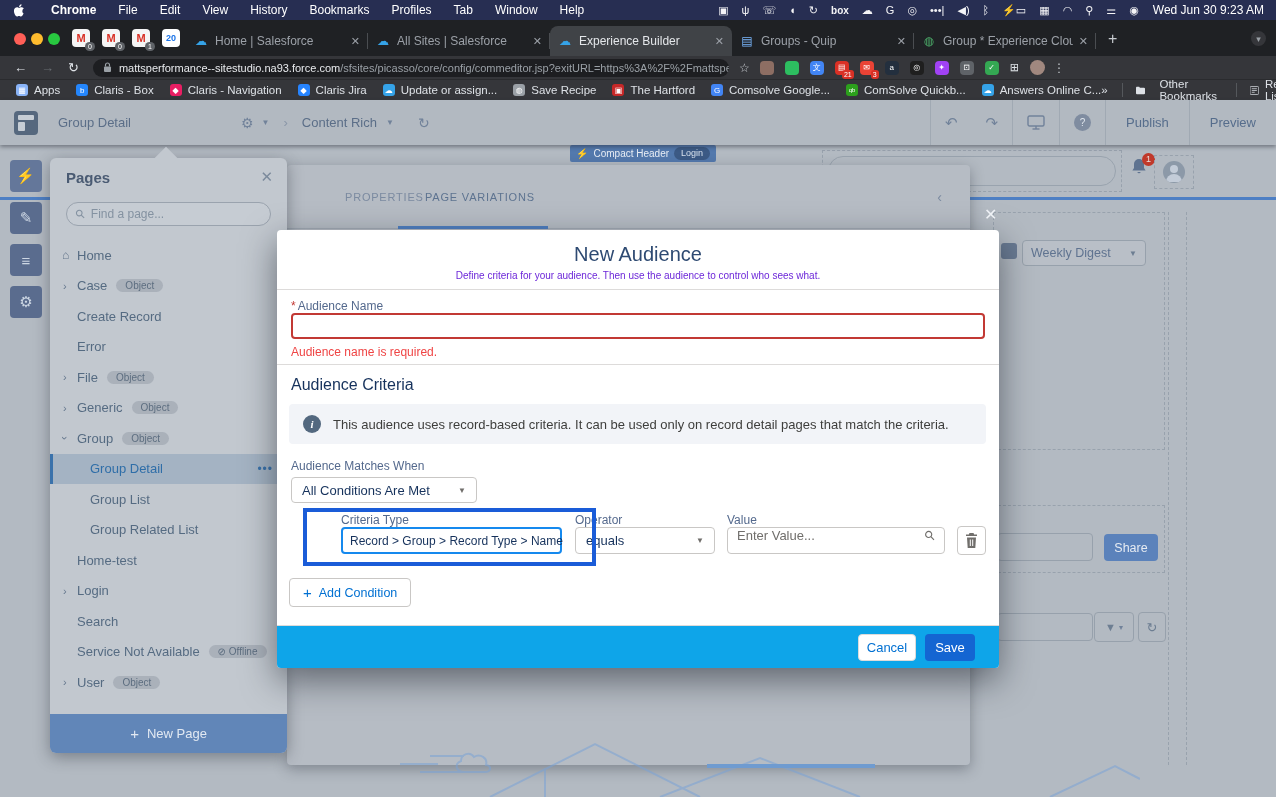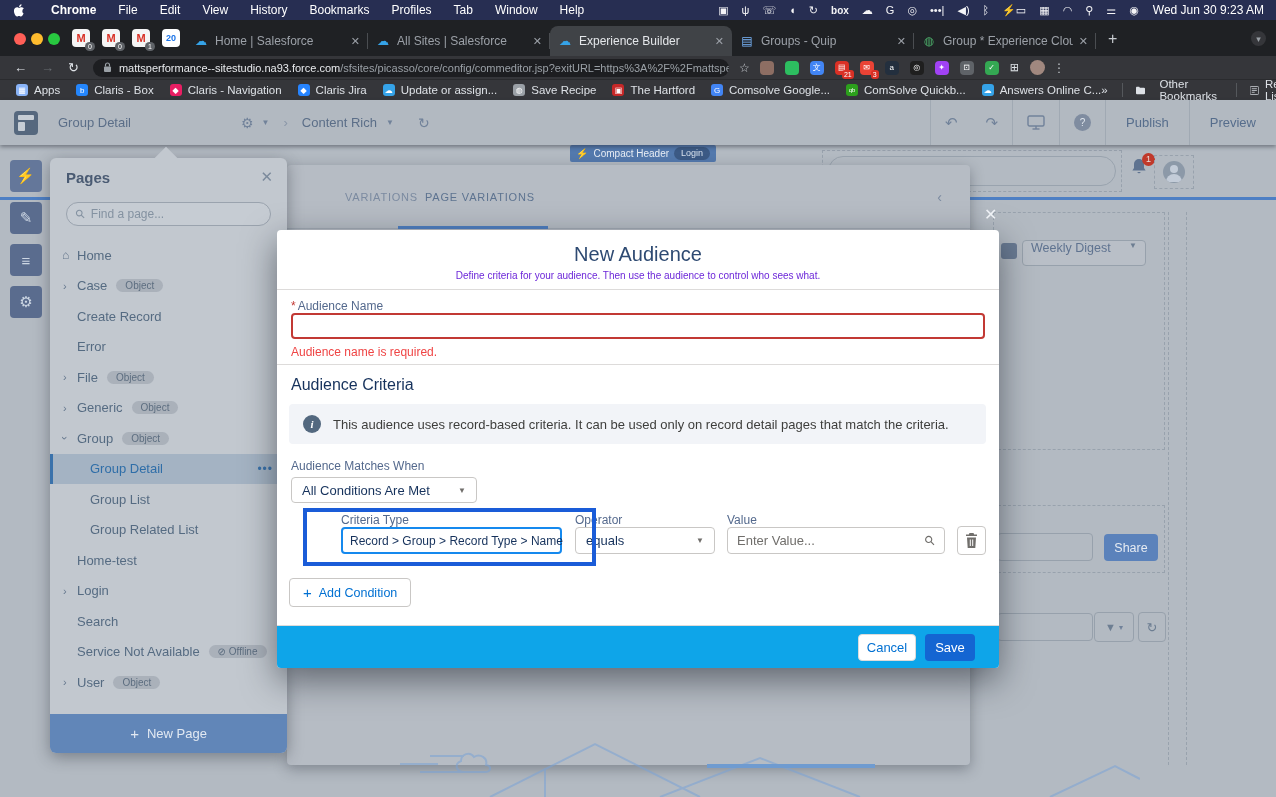--- a/index.html
+++ b/index.html
@@ -95,21 +95,21 @@
   #vchevron{position:absolute;right:28px;top:24px;color:#7b8aa0;font-size:14px;}
   #vdesc{position:absolute;left:19px;top:73px;width:560px;font-size:12.5px;color:#6e7e93;line-height:17px;}
   #vsortbtn{position:absolute;left:496px;top:70px;width:26px;height:26px;border:1px solid #8b98a8;border-radius:4px;
     color:#5a80b5;font-size:12px;display:flex;align-items:center;justify-content:center;}
   #vnewbtn{position:absolute;left:530px;top:68px;width:142px;height:30px;border:1px solid #8b98a8;border-radius:4px;
     color:#5a80b5;font-size:12px;display:flex;align-items:center;justify-content:center;gap:6px;white-space:nowrap;}
 
   
   #wd-check{position:absolute;left:1001px;top:98px;width:16px;height:16px;background:#6a7b93;border-radius:3px;}
   #wd-select{position:absolute;left:1022px;top:95px;width:124px;height:26px;border:1px solid #97a1ac;border-radius:4px;
-    background:#b9bfc7;color:#5f7390;font-size:12.5px;display:flex;align-items:flex-start;padding:0 8px;}
+    background:#b9bfc7;color:#5f7390;font-size:12.5px;display:flex;align-items:center;padding:0 8px;}
   #wd-select .caret{margin-left:auto;color:#6d7e92;}
   #share-input{position:absolute;left:997px;top:388px;width:96px;height:28px;border:1px solid #97a1ac;border-radius:4px;}
   #share-btn{position:absolute;left:1104px;top:389px;width:54px;height:27px;background:#5b82bb;border-radius:4px;
     color:#e6ebf2;font-size:12.5px;display:flex;align-items:center;justify-content:center;}
   #flt-input{position:absolute;left:997px;top:468px;width:96px;height:28px;border:1px solid #97a1ac;border-radius:4px;}
   #flt-btn{position:absolute;left:1094px;top:467px;width:40px;height:30px;border:1px solid #97a1ac;border-radius:4px;
     color:#6d7e92;font-size:11px;display:flex;align-items:center;justify-content:center;gap:3px;}
   #refresh-btn{position:absolute;left:1138px;top:467px;width:28px;height:30px;border:1px solid #97a1ac;border-radius:4px;
     color:#6d7e92;font-size:13px;display:flex;align-items:center;justify-content:center;}
   .vdash{position:absolute;top:67px;height:553px;width:0;border-left:1px dashed #98a2ad;}
@@ -162,21 +162,21 @@
   #mw-select{position:absolute;left:14px;top:247px;width:186px;height:26px;border:1px solid #c9c7c5;border-radius:4px;
     display:flex;align-items:center;padding:0 10px;font-size:13px;color:#16325c;}
   #mw-select .caret{margin-left:auto;color:#706e6b;}
   #hl-box{position:absolute;left:26px;top:278px;width:293px;height:58px;border:4px solid #1a5cd8;z-index:3;pointer-events:none;}
   #ct-input{position:absolute;left:64px;top:297px;width:221px;height:27px;border:2px solid #1589ee;border-radius:4px;
     display:flex;align-items:center;padding:0 7px;font-size:12px;color:#16325c;white-space:nowrap;}
   #op-select{position:absolute;left:298px;top:297px;width:140px;height:27px;border:1px solid #c9c7c5;border-radius:4px;
     display:flex;align-items:center;padding:0 10px;font-size:13px;color:#16325c;}
   #op-select .caret{margin-left:auto;color:#706e6b;}
   #val-input{position:absolute;left:450px;top:297px;width:218px;height:27px;border:1px solid #c9c7c5;border-radius:4px;
-    display:flex;align-items:center;padding:0 9px;font-size:13px;color:#706e6b;}
+    display:flex;align-items:flex-start;padding:0 9px;font-size:13px;color:#706e6b;}
   #val-input .mag{margin-left:auto;}
   #trash-btn{position:absolute;left:680px;top:296px;width:29px;height:29px;border:1px solid #c9c7c5;border-radius:4px;
     display:flex;align-items:center;justify-content:center;}
   #addcond{position:absolute;left:12px;top:348px;height:29px;border:1px solid #c9c7c5;border-radius:4px;background:#fff;
     display:flex;align-items:center;padding:0 13px;gap:7px;font-size:12.5px;color:#0070d2;}
   #m-foot{position:absolute;left:0;bottom:0;width:100%;height:43px;background:#0ea5e9;border-top:1px solid #dddbda;
     border-radius:0 0 4px 4px;display:flex;align-items:center;justify-content:flex-end;gap:9px;padding-right:24px;}
   #btn-cancel{width:58px;height:27px;border:1px solid #dddbda;border-radius:4px;background:#fff;color:#0070d2;
     font-size:13px;display:flex;align-items:center;justify-content:center;}
   #btn-save{width:50px;height:27px;border-radius:4px;background:#1465d2;color:#fff;font-size:13px;
@@ -420,21 +420,21 @@
     </div>
 
     <div id="comp-tag">
       <span>⚡</span>
       <span>Compact Header</span>
       <span class="shared">Login</span>
     </div>
 
     <div id="vpanel">
       <div class="vtabs">
-        <span class="vtab" style="left:58px">VARIATIONS</span>
+        <span class="vtab" style="left:58px">PROPERTIES</span>
         <span class="vtab act" style="left:138px">PAGE VARIATIONS</span>
         <div id="vunderline"></div>
         <span id="vchevron">‹</span>
       </div>
       <div id="vdesc">Page variations let you quickly create alternative versions of a page. Try out different page layouts and</div>
       <div id="vsortbtn">⇅</div>
       <div id="vnewbtn">
         <span>+</span>
         <span>New Page Variation</span>
       </div>

